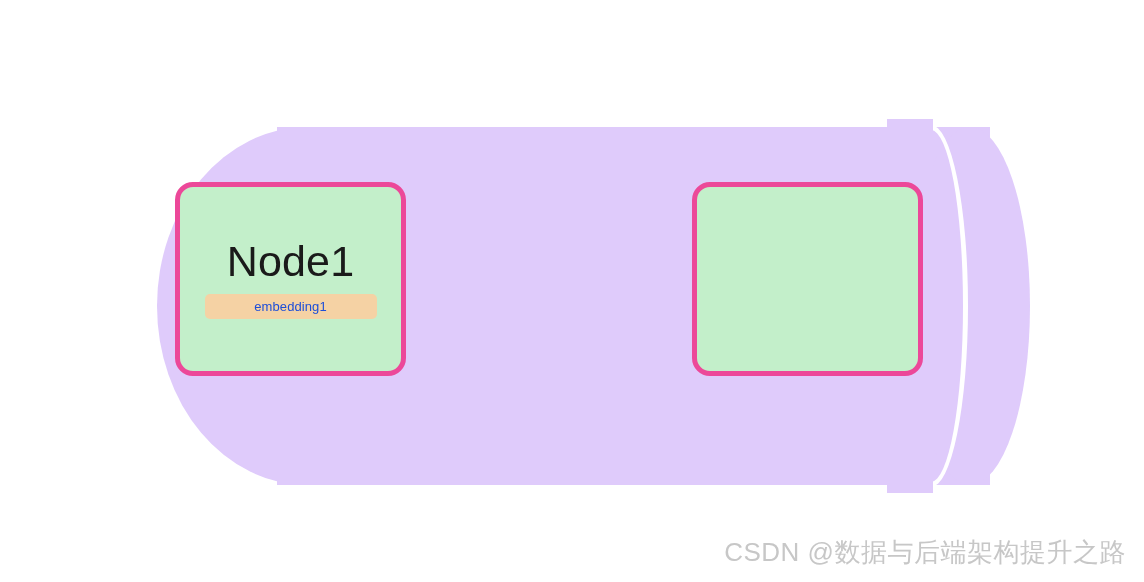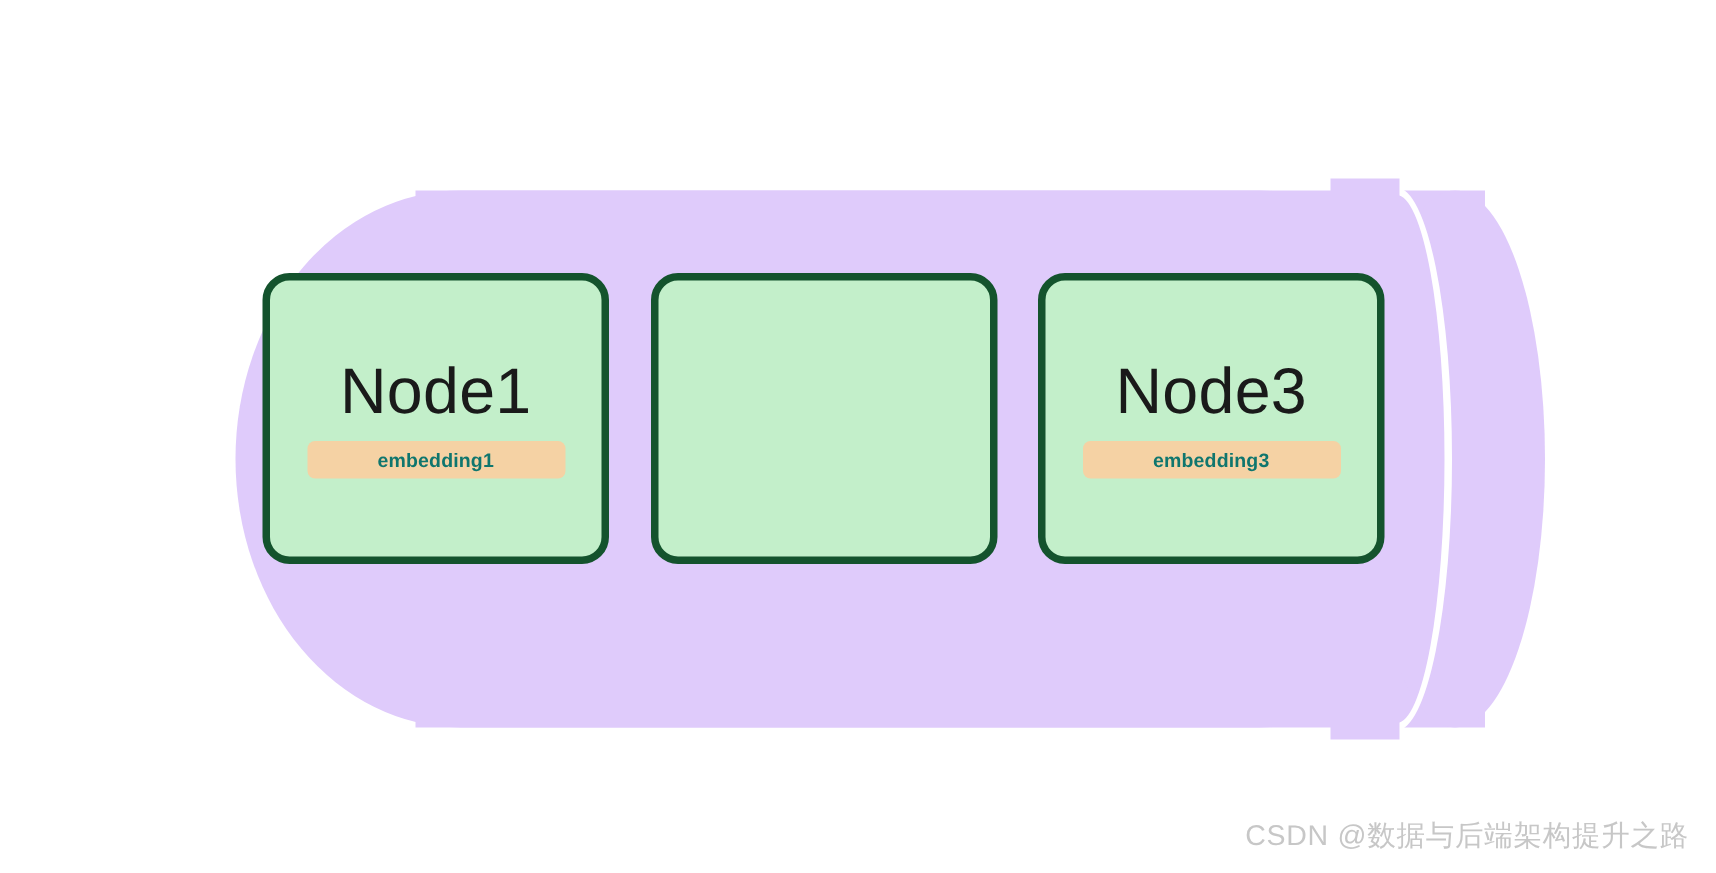--- a/index.html
+++ b/index.html
@@ -95,21 +95,21 @@
     flex-direction: row;
     justify-content: space-between;
     align-items: stretch;
   }
 
   .node {
     width: 231px;
     height: 194px;
     box-sizing: border-box;
     background: #c3efca;
-    border: 5px solid #14532d;
+    border: 5px solid #ec4899;
     border-radius: 18px;
     display: flex;
     flex-direction: column;
     align-items: center;
     justify-content: center;
     position: relative;
   }
 
   .node-title {
     font-size: 43px;
@@ -124,32 +124,32 @@
 
   .node-badge {
     width: 172px;
     height: 25px;
     background: #f5d2a4;
     border-radius: 5px;
     display: flex;
     align-items: center;
     justify-content: center;
     font-size: 13px;
-    font-weight: 700;
-    color: #0f766e;
+    font-weight: 400;
+    color: #1d4ed8;
     letter-spacing: 0.1px;
     user-select: none;
   }
 
   
   .watermark {
     position: absolute;
     right: 18px;
     bottom: 12px;
-    font-size: 19px;
+    font-size: 26px;
     color: #c7c7c7;
     letter-spacing: 0.5px;
     white-space: nowrap;
     user-select: none;
   }
 </style>
 </head>
 <body>
 
 <div id="canvas">
@@ -165,22 +165,18 @@
   <div class="nodes">
 
     <div class="node">
       <div class="node-title">Node1</div>
       <div class="node-badge">embedding1</div>
     </div>
 
     <div class="node">
     </div>
 
-    <div class="node">
-      <div class="node-title">Node3</div>
-      <div class="node-badge">embedding3</div>
-    </div>
 
   </div>
 
   <div class="watermark">CSDN @数据与后端架构提升之路</div>
 
 </div>
 
 </body></html>

